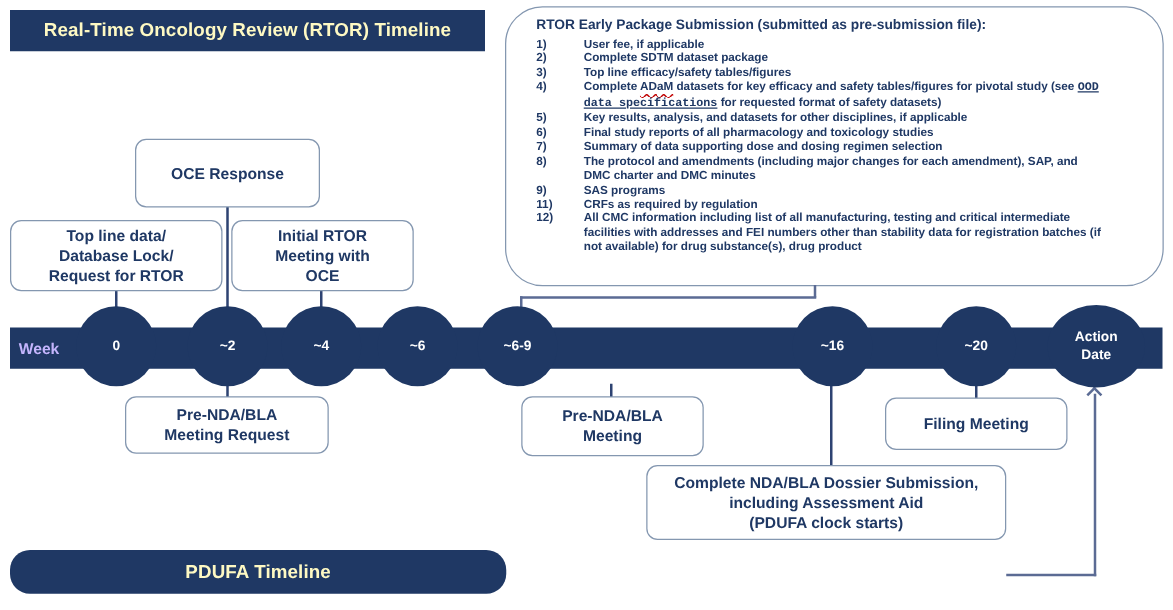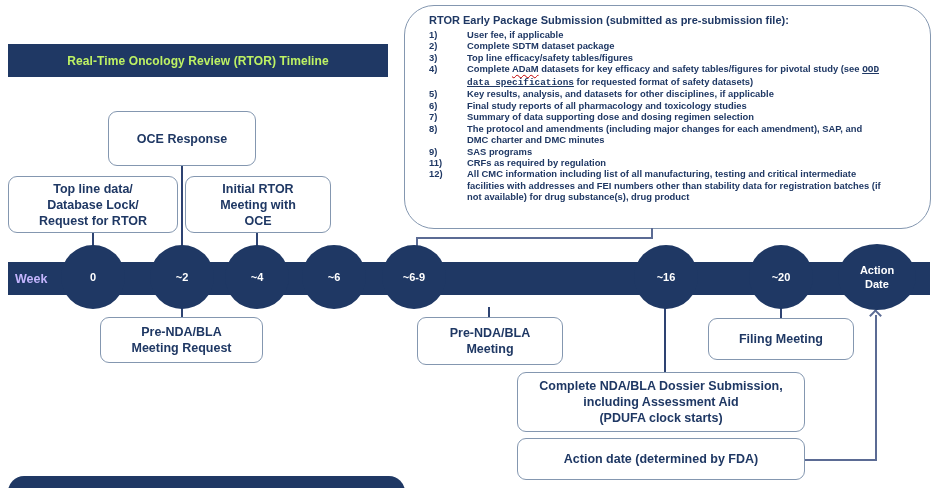--- a/index.html
+++ b/index.html
@@ -9,28 +9,27 @@
     width: 938px;
     height: 488px;
     background: #ffffff;
     font-family: "Liberation Sans", sans-serif;
     overflow: hidden;
     color: #1f3864;
   }
   .navy-banner {
     position: absolute;
     background: #1f3864;
-    color: #bef264;
+    color: #fef9c3;
     display: flex;
     align-items: center;
     justify-content: center;
     font-weight: bold;
-    font-size: 12px;
+    font-size: 15px;
     letter-spacing: .1px;
-    margin-top: 36px;
   }
   .banner-rtor { left: 8px; top: 8px; width: 380px; height: 33px; }
   .banner-pdufa { left: 8px; top: 440px; width: 397px; height: 35px; border-radius: 16px; }
 
   
   .callout {
     position: absolute;
     left: 404px; top: 5px; width: 527px; height: 224px;
     border: 1.6px solid #8497b0;
     border-radius: 30px;
@@ -216,15 +215,14 @@
 Meeting with
 OCE</div>
   <div class="event-box ev-prereq">Pre-NDA/BLA
 Meeting Request</div>
   <div class="event-box ev-premeet">Pre-NDA/BLA
 Meeting</div>
   <div class="event-box ev-filing">Filing Meeting</div>
   <div class="event-box ev-dossier">Complete NDA/BLA Dossier Submission,
 including Assessment Aid
 (PDUFA clock starts)</div>
-  <div class="event-box ev-actdate">Action date (determined by FDA)</div>
 
 </div>
 
 </body></html>

